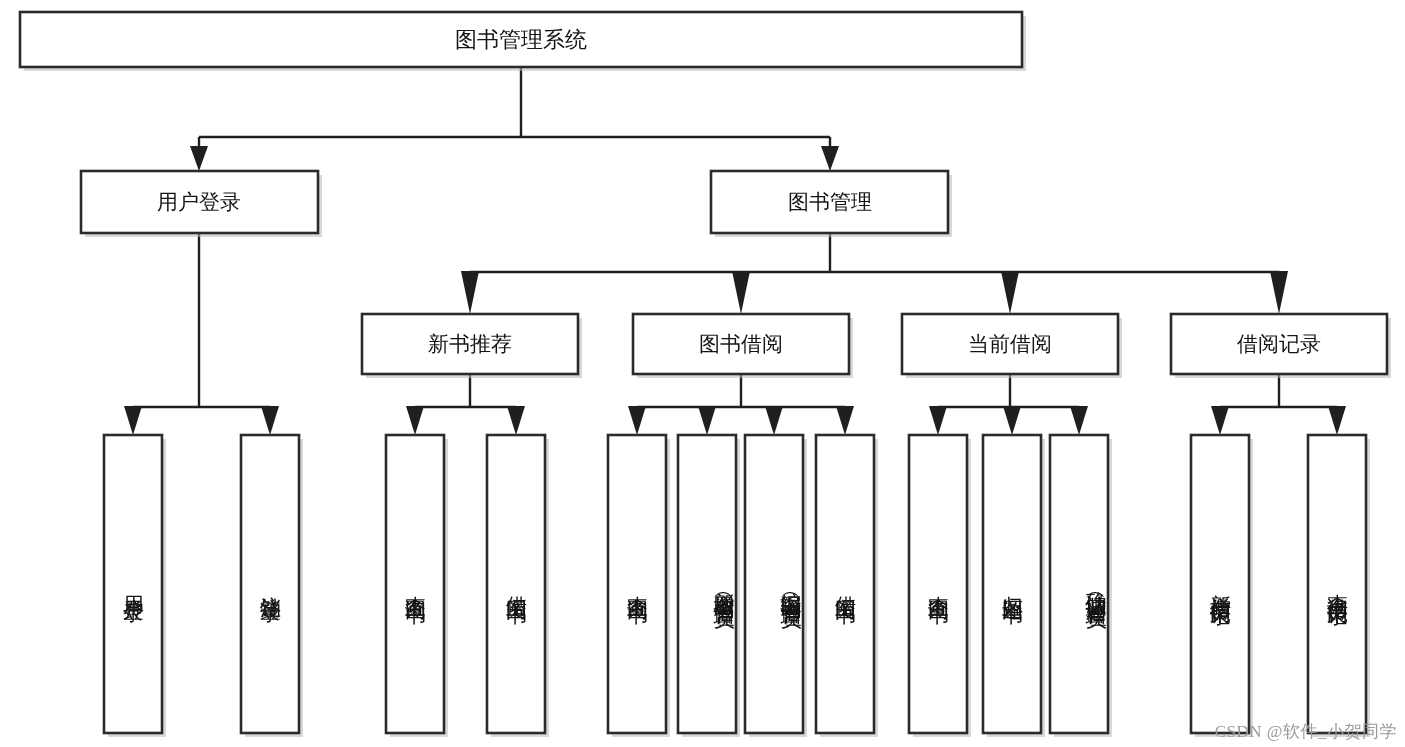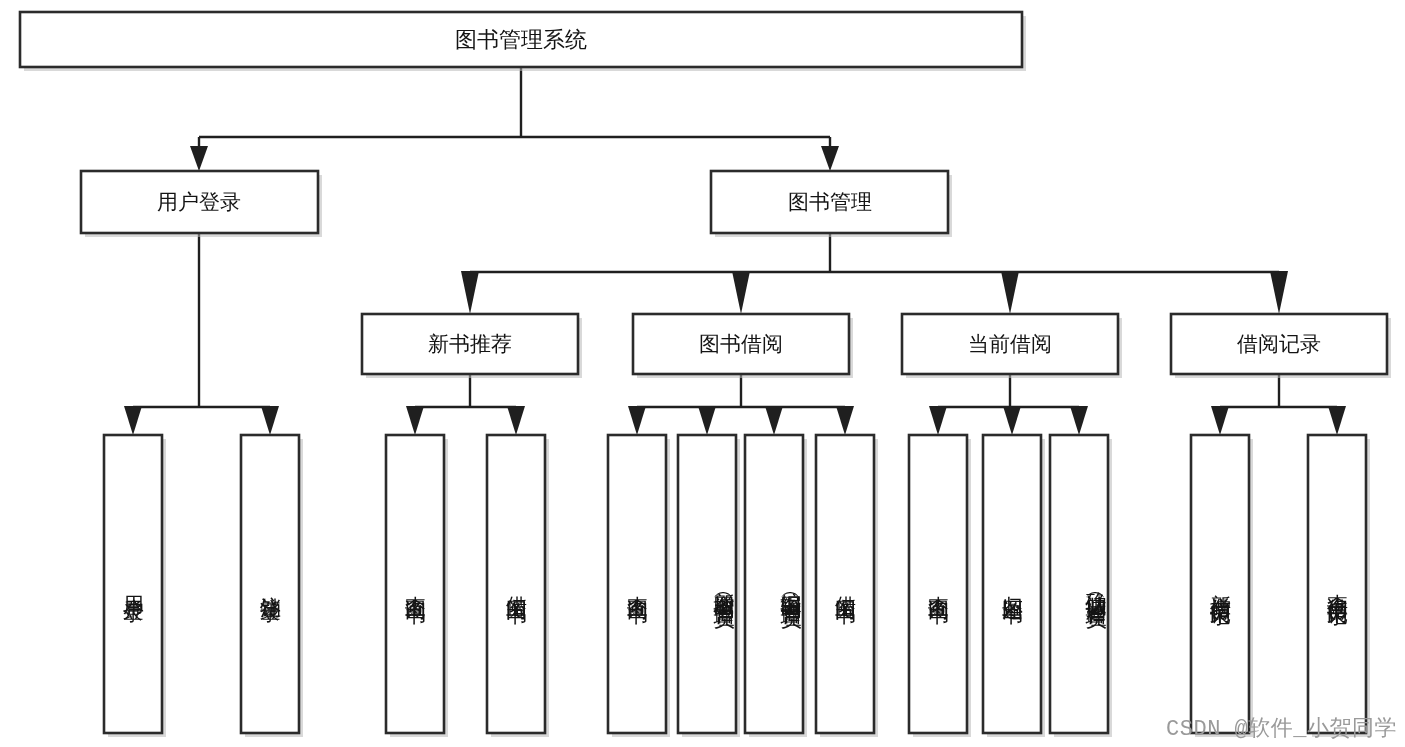--- a/index.html
+++ b/index.html
@@ -70,22 +70,22 @@
     letter-spacing: 2.5px;
     color: #141414;
     text-align: center;
     white-space: nowrap;
     pointer-events: none;
   }
   .watermark {
     position: absolute;
     right: 8px;
     bottom: 4px;
-    font-family: Liberation Mono, monospace;
-    font-size: 22px;
+    font-family: Liberation Serif, serif;
+    font-size: 17px;
     color: #9a9a9a;
     letter-spacing: 0.5px;
     white-space: nowrap;
   }
 </style>
 </head>
 <body>
 
 <div id="diagram-root">
 

